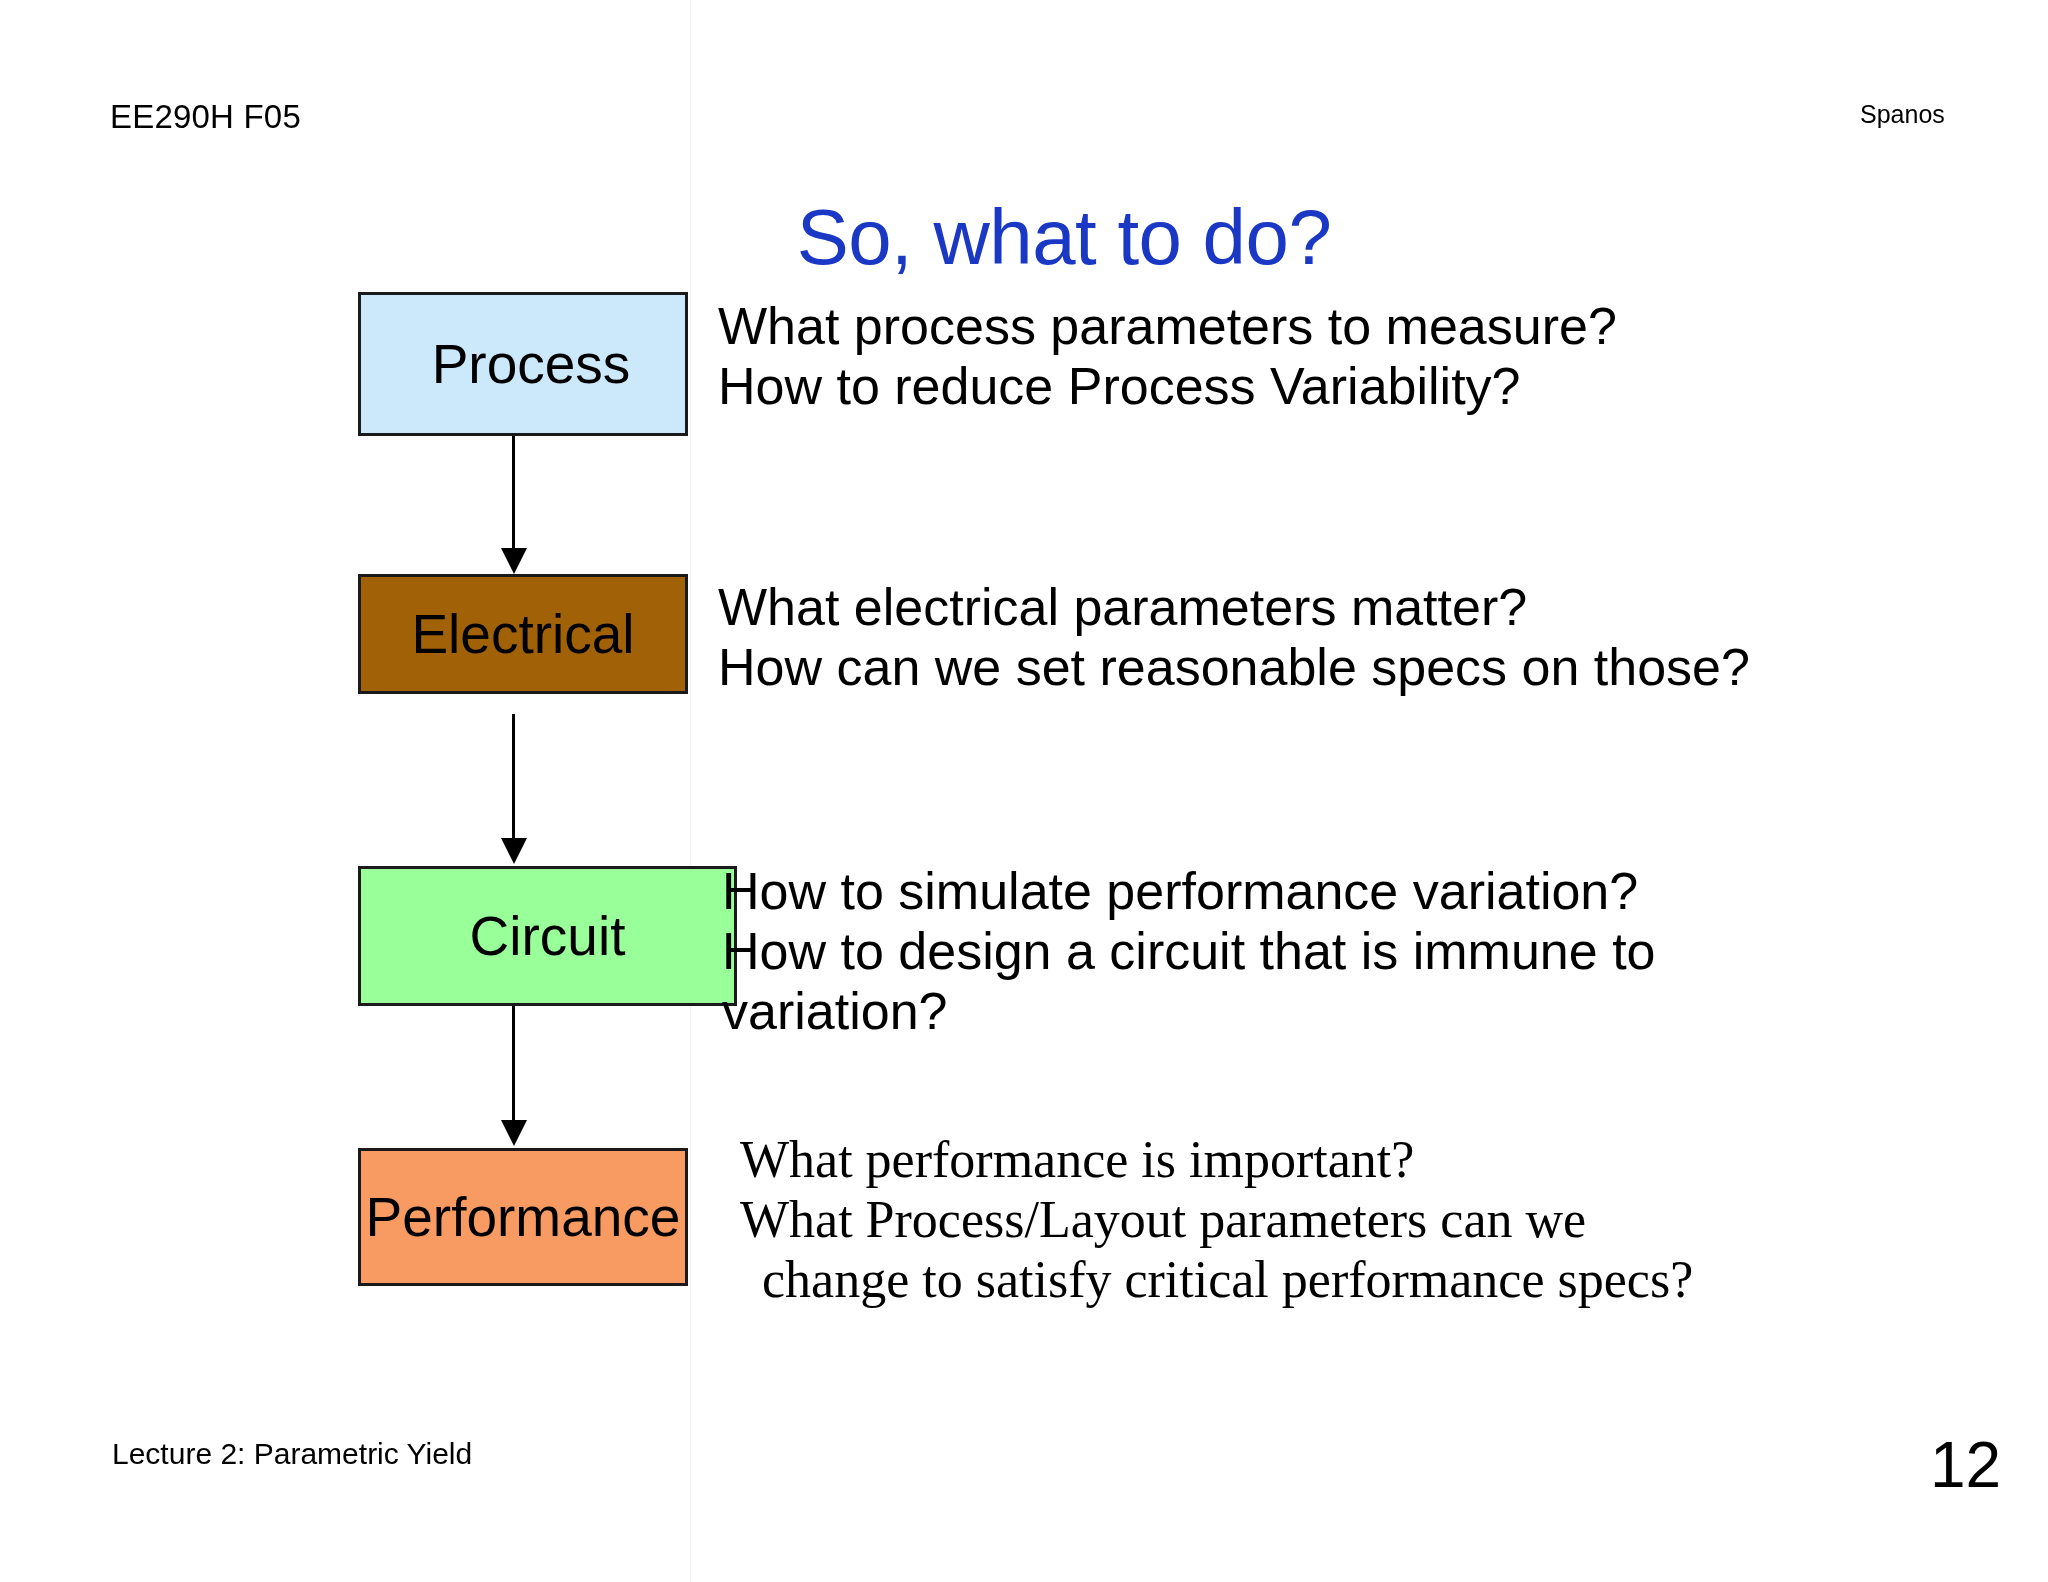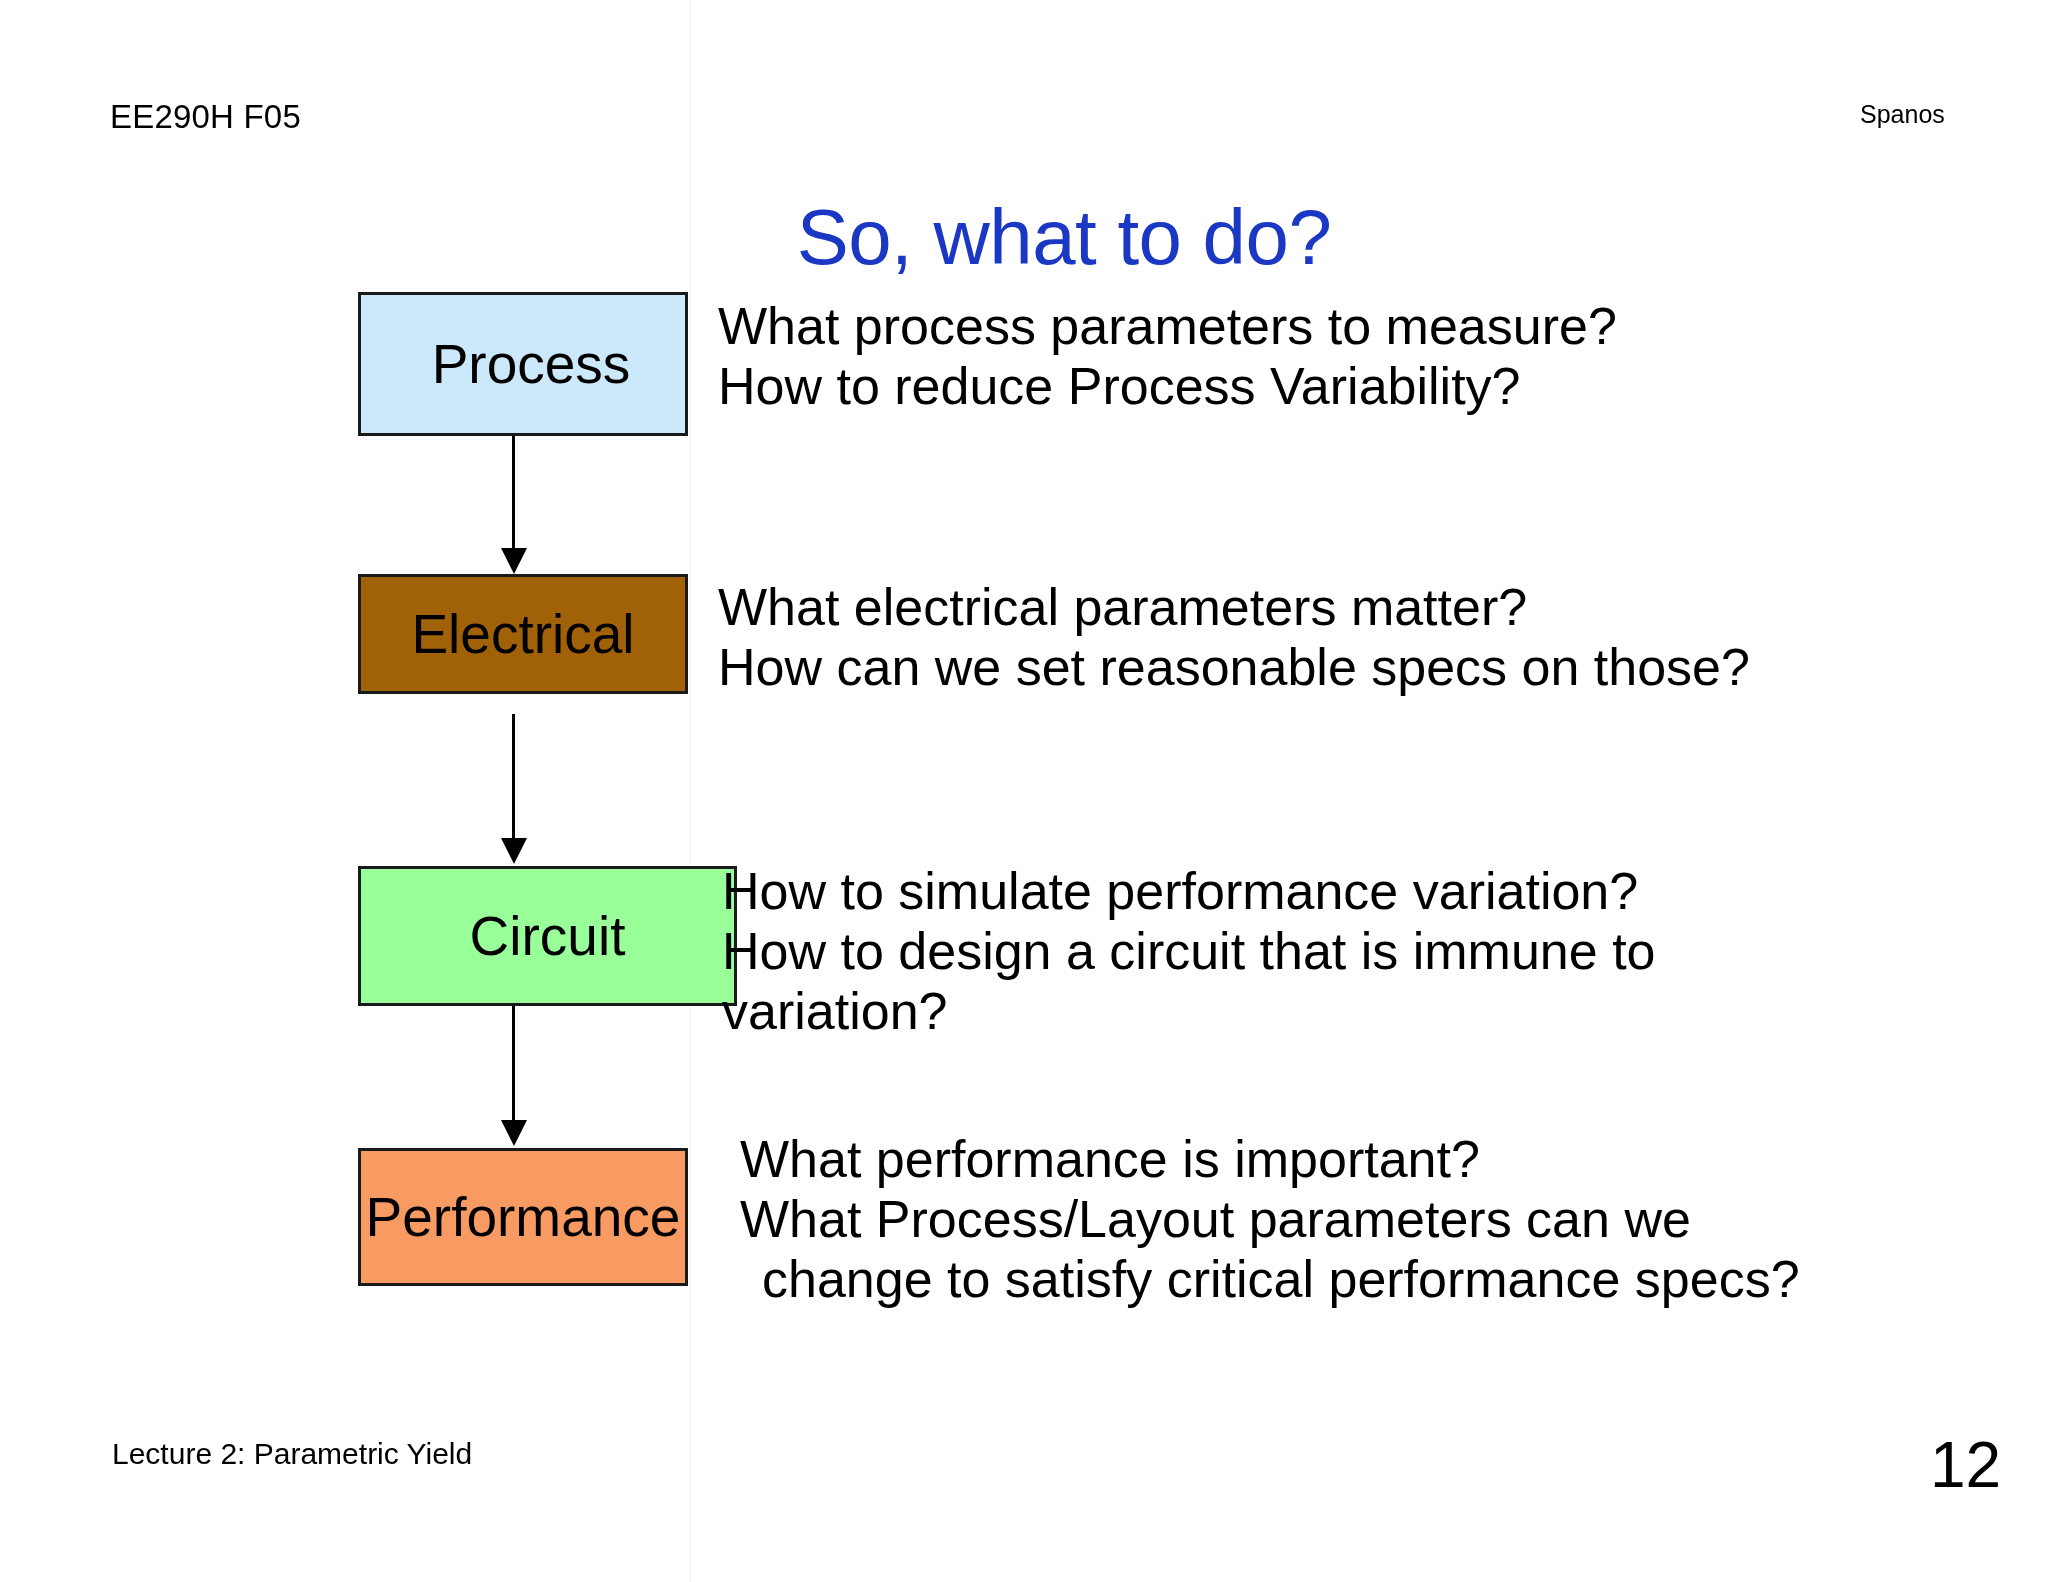--- a/index.html
+++ b/index.html
@@ -115,21 +115,21 @@
     line-height: 1.15;
     color: #000;
     white-space: nowrap;
   }
   .textblock .line { display: block; }
   .textblock .line.indent { padding-left: 22px; }
 
   #txt-process     { left: 718px; top: 297px; }
   #txt-electrical  { left: 718px; top: 578px; }
   #txt-circuit     { left: 722px; top: 862px; }
-  #txt-performance { left: 740px; top: 1130px; }
+  #txt-performance { left: 740px; top: 1130px; font-family: Liberation Serif, serif; }
 
   .footer-left {
     position: absolute;
     left: 112px;
     top: 1437px;
     font-size: 30px;
     white-space: nowrap;
   }
   .footer-page {
     position: absolute;

